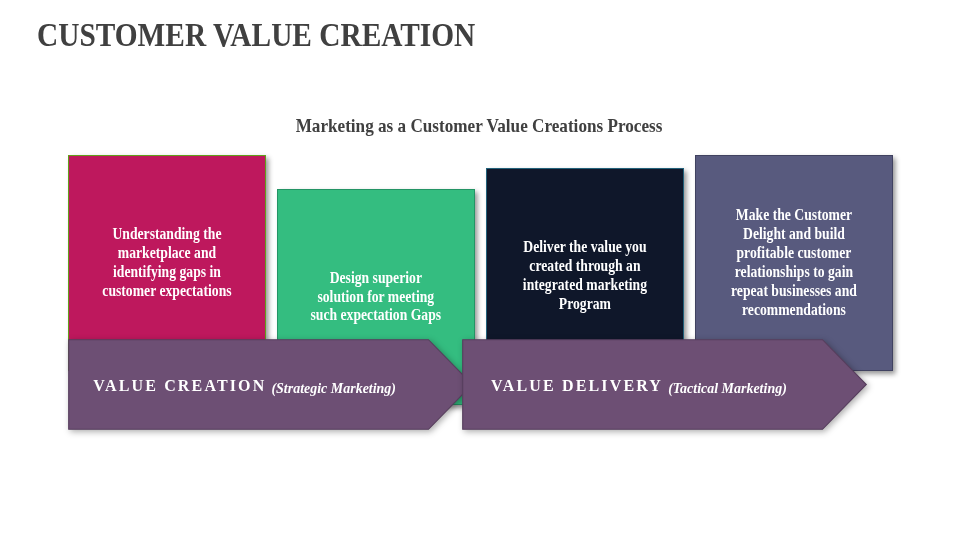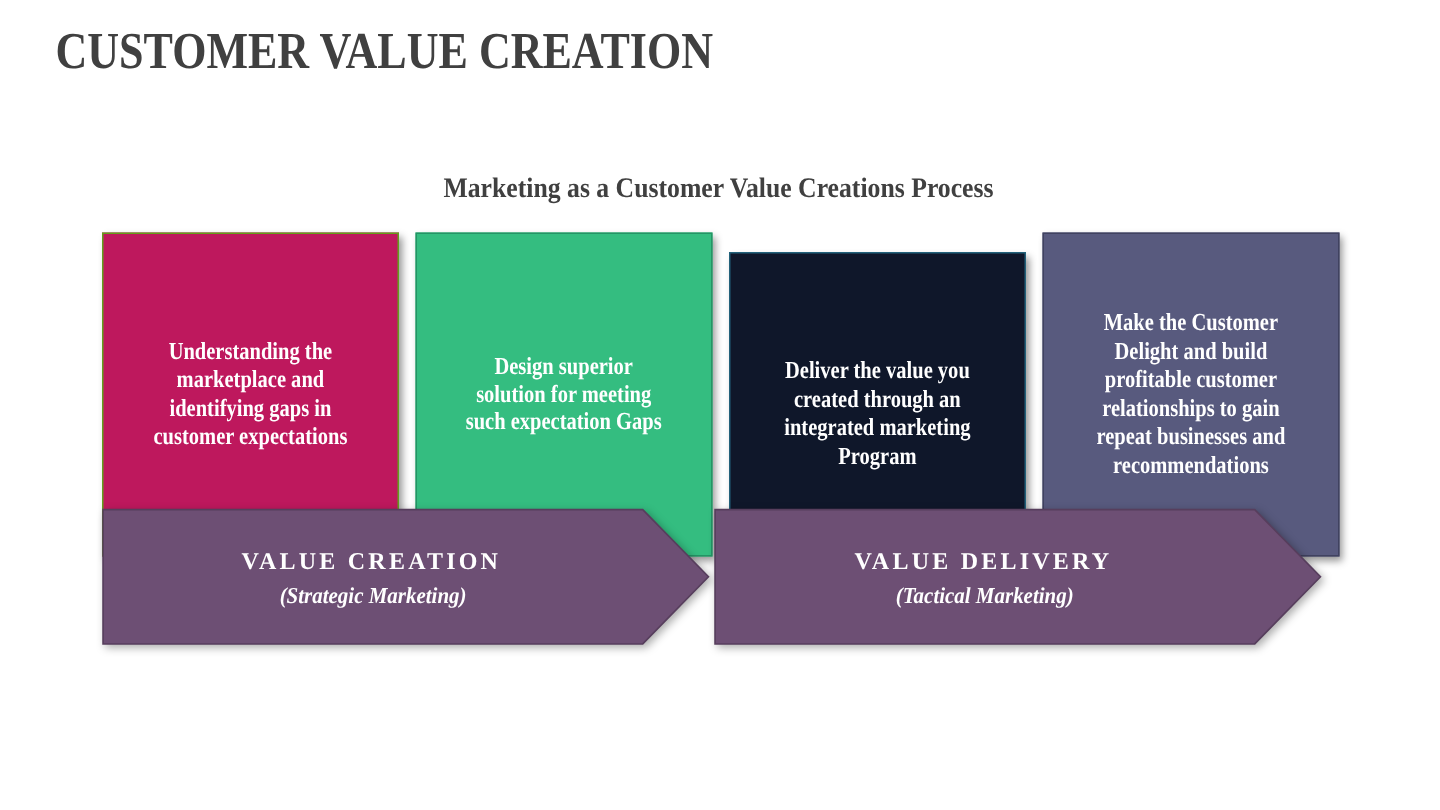--- a/index.html
+++ b/index.html
@@ -54,40 +54,40 @@
     color: #ffffff;
     font-size: 16.3px;
     font-weight: bold;
     line-height: 18.9px;
     text-align: center;
     white-space: pre-line;
     transform: scaleX(0.84);
     transform-origin: 50% 50%;
   }
   #box-1 { left: 68px; }
-  #box-2 { left: 277px; }
+  #box-2 { left: 277px; margin-top: 34px; }
   #box-3 { left: 486.2px; }
   #box-4 { left: 695.4px; }
 
   .arrow {
     position: absolute;
     top: 338.5px;
     width: 405px;
     height: 91px;
   }
   #arrow-1 { left: 68px; }
-  #arrow-2 { left: 476px; }
+  #arrow-2 { left: 462px; }
   .arrow svg { position: absolute; left: 0; top: 0; overflow: visible; }
   .arrow polygon { filter: drop-shadow(2px 2.5px 3px rgba(0,0,0,0.32)); }
   .arrow-label {
     position: absolute;
     left: 0; top: 1.5px;
     width: 361px; height: 91px;
     display: flex;
-    flex-direction: column;
+    flex-direction: row;
     align-items: center;
     justify-content: center;
     color: #ffffff;
     text-align: right;
   }
   .arrow-title {
     font-size: 16px;
     font-weight: bold;
     letter-spacing: 2.15px;
     margin-right: -2.15px;

